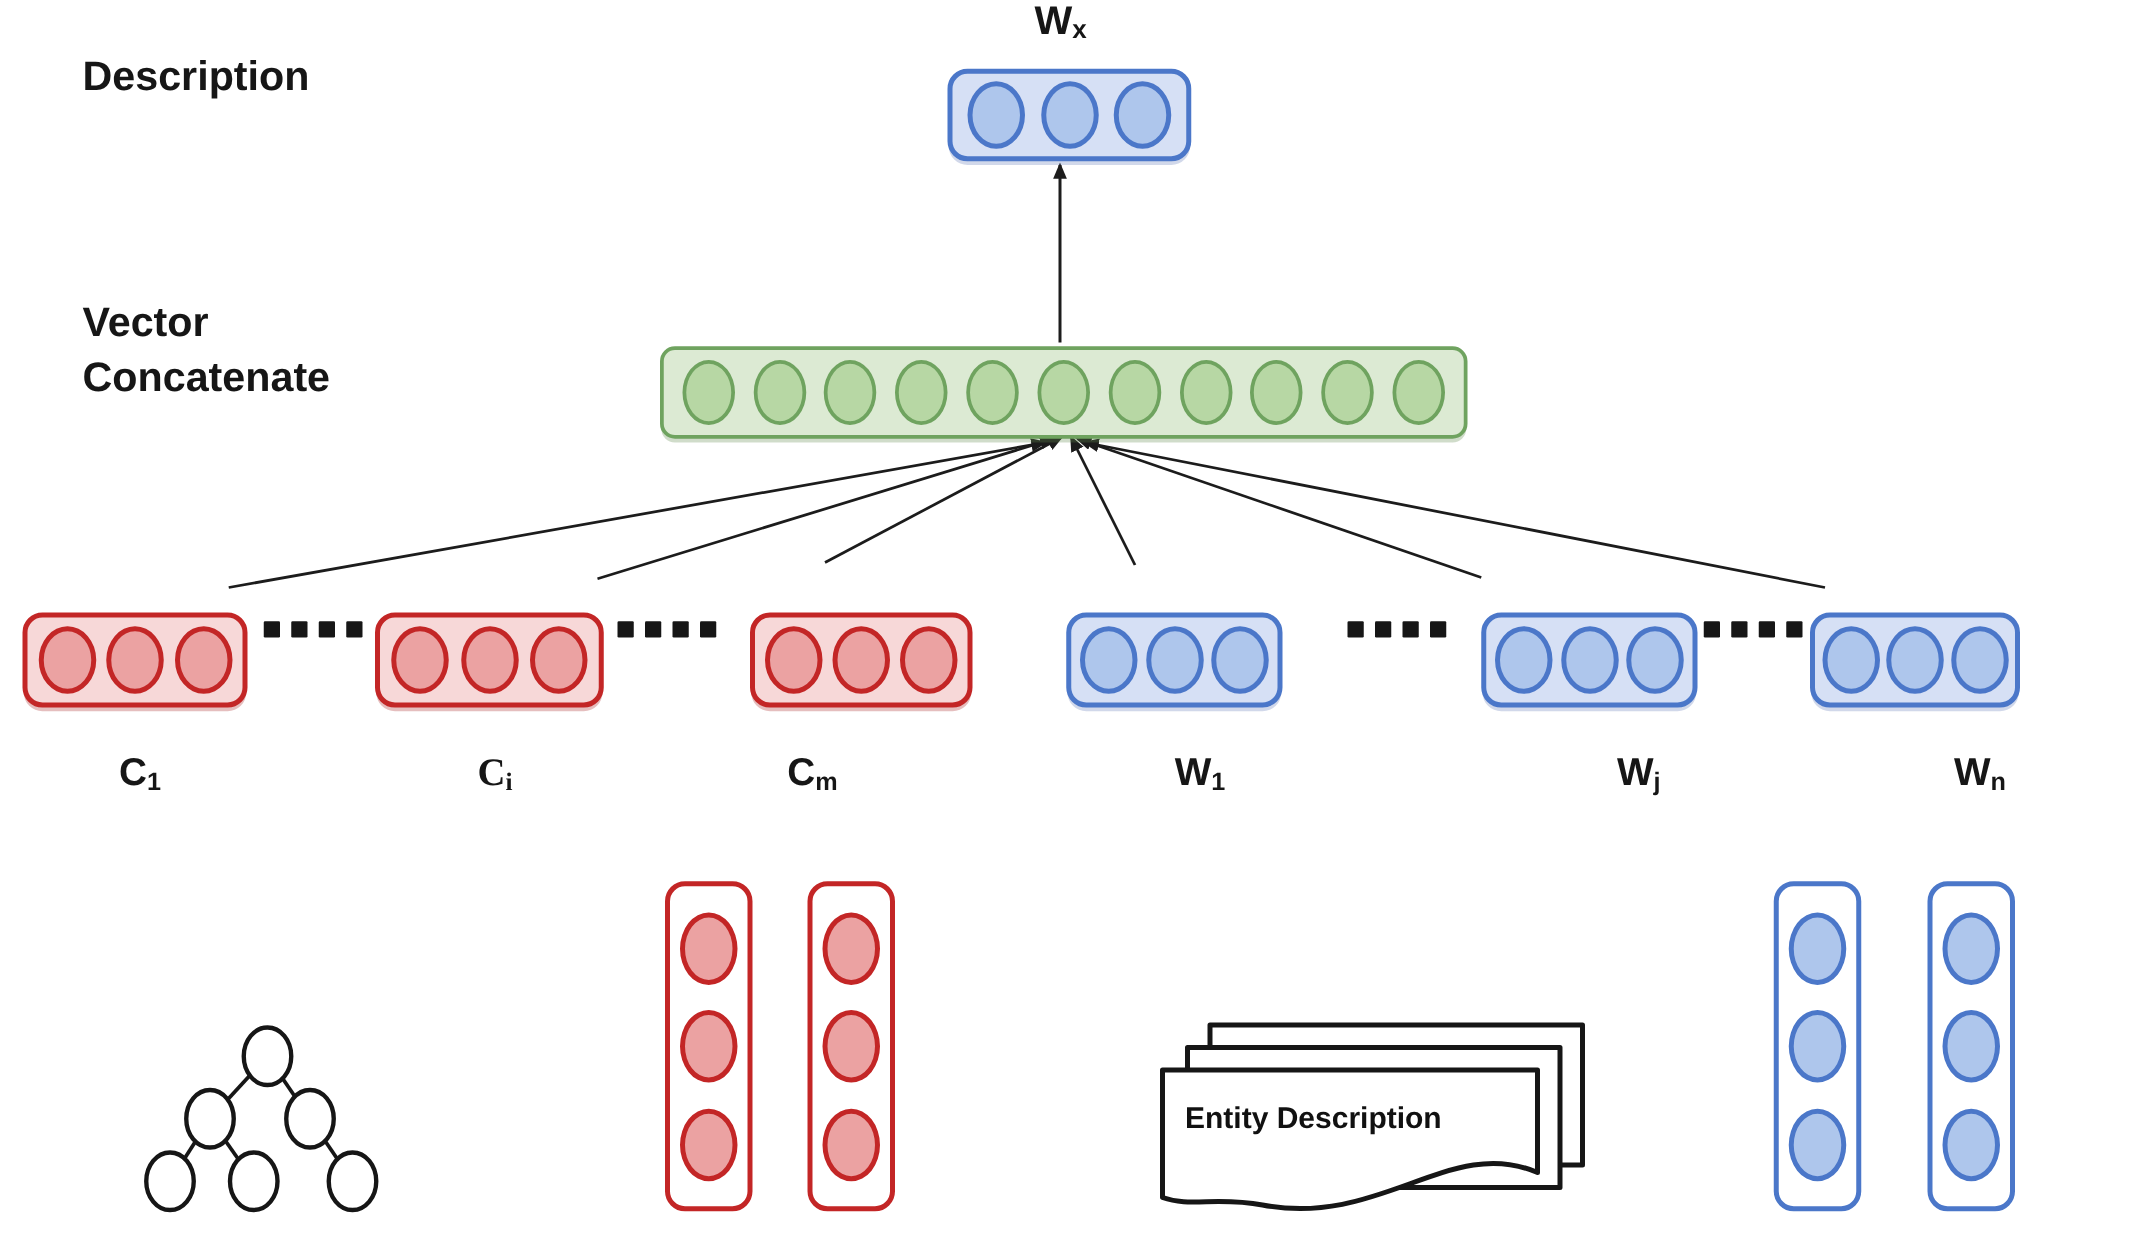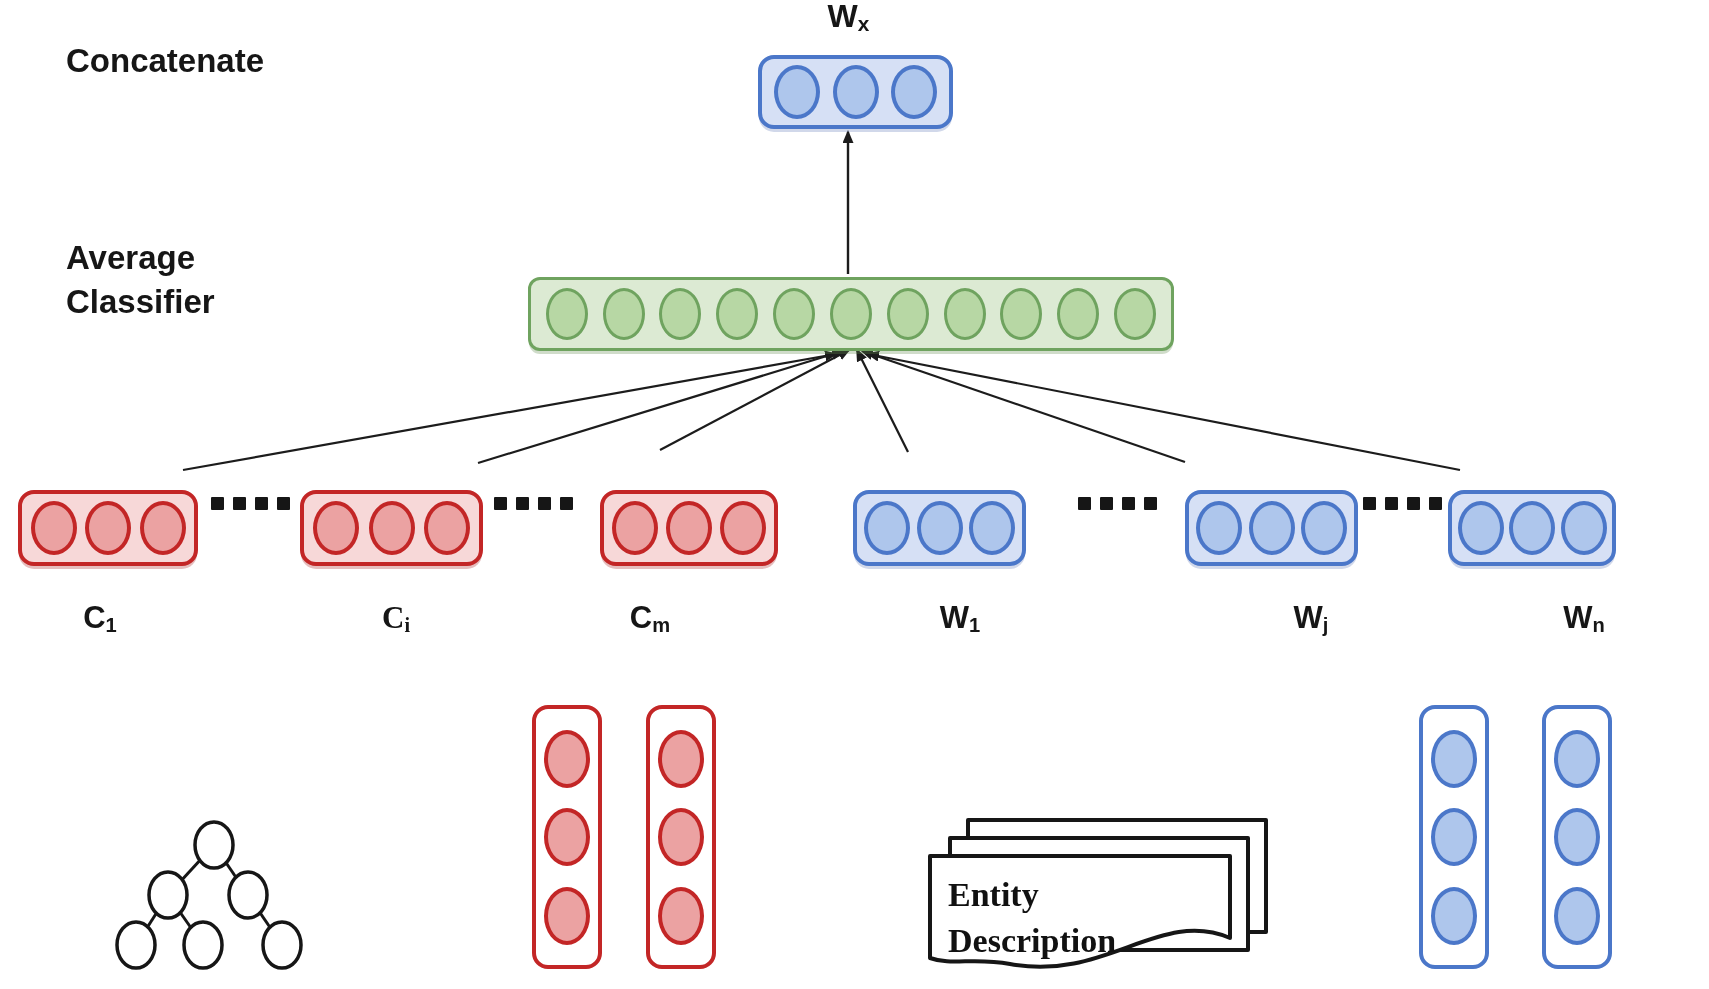--- a/index.html
+++ b/index.html
@@ -33,39 +33,39 @@
 
   .rowbox{top:490px;height:68px;}
   .rb1{left:18px;width:172px;}  .rb2{left:300px;width:175px;} .rb3{left:600px;width:170px;}
   .rb4{left:853px;width:165px;} .rb5{left:1185px;width:165px;}.rb6{left:1448px;width:160px;}
 
   .ellipsis{position:absolute;top:497px;display:flex;gap:9px;}
   .dot{display:block;width:13px;height:13px;background:#161616;border-radius:1px;}
   .el1{left:211px;} .el2{left:494px;} .el3{left:1078px;} .el4{left:1363px;}
 
   .rowlabel{top:600px;width:160px;font-size:31px;text-align:center;}
-  .cl1{left:20px;} .cl2{left:316px;font-family:Liberation Serif, serif;} .cl3{left:570px;}
+  .cl1{left:32px;} .cl2{left:316px;font-family:Liberation Serif, serif;} .cl3{left:570px;}
   .wl1{left:880px;}.wl2{left:1231px;}.wl3{left:1504px;}
 
   .panel{position:absolute;top:675px;height:308px;border-radius:30px;}
   .panel-category{left:8px;width:727px;background:var(--panel-pink);}
   .panel-word{left:818px;width:852px;background:var(--panel-blue);}
   .panel-title{position:absolute;font-size:32px;font-weight:bold;line-height:43px;width:300px;color:var(--text);}
   .pt-cat{left:80px;top:28px;}
   .pt-word{left:62px;top:28px;}
 
   .strip{position:absolute;top:705px;width:62px;height:256px;border-radius:16px;
          display:flex;flex-direction:column;align-items:center;justify-content:space-evenly;}
   .strip-red{border:4px solid var(--red);}
   .strip-blue{border:4px solid var(--blue);}
   .strip .cell{width:38px;height:50px;}
   .sc1{left:532px;} .sc2{left:646px;} .sw1{left:1419px;} .sw2{left:1542px;}
 
-  .entity-label{position:absolute;left:948px;top:872px;width:230px;font-size:34px;
-                font-weight:bold;line-height:46px;color:#111;font-family:Liberation Serif, serif;}
+  .entity-label{position:absolute;left:948px;top:872px;width:230px;font-size:24px;
+                font-weight:bold;line-height:46px;color:#111;}
   .watermark{position:absolute;left:1128px;top:812px;font-size:48px;letter-spacing:2px;
              color:var(--watermark);white-space:nowrap;}
 </style>
 </head>
 <body>
 
 <div class="stage">
 
   <svg class="layer" viewBox="0 0 1709 989">
     <defs>
@@ -103,23 +103,23 @@
       </g>
     </g>
 
     <g fill="#ffffff" stroke="#161616" stroke-width="4" stroke-linejoin="round">
       <rect x="968" y="820" width="298" height="112"></rect>
       <rect x="950" y="838" width="298" height="112"></rect>
       <path d="M930,856 L1230,856 L1230,938 C1160,908 1105,982 1010,964 C973,957 952,966 930,958 Z"></path>
     </g>
   </svg>
 
-  <div class="lbl classifier-label">Concatenate</div>
+  <div class="lbl classifier-label">Description</div>
   <div class="lbl wx-label"><span>W</span><span class="sub">x</span></div>
-  <div class="lbl avg-label">Average Classifier</div>
+  <div class="lbl avg-label">Vector Concatenate</div>
 
   <div class="vecbox box-blue classifier-box">
       <span class="cell cell-blue"></span>
       <span class="cell cell-blue"></span>
       <span class="cell cell-blue"></span>
     </div>
 
   <div class="vecbox box-green avg-box">
       <span class="cell cell-green"></span>
       <span class="cell cell-green"></span>

